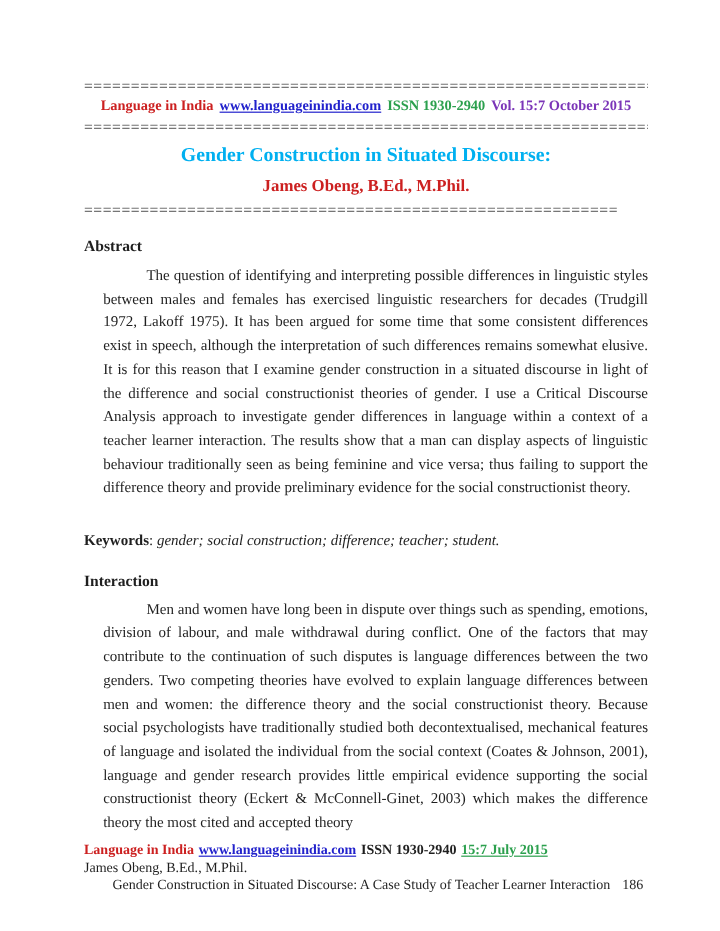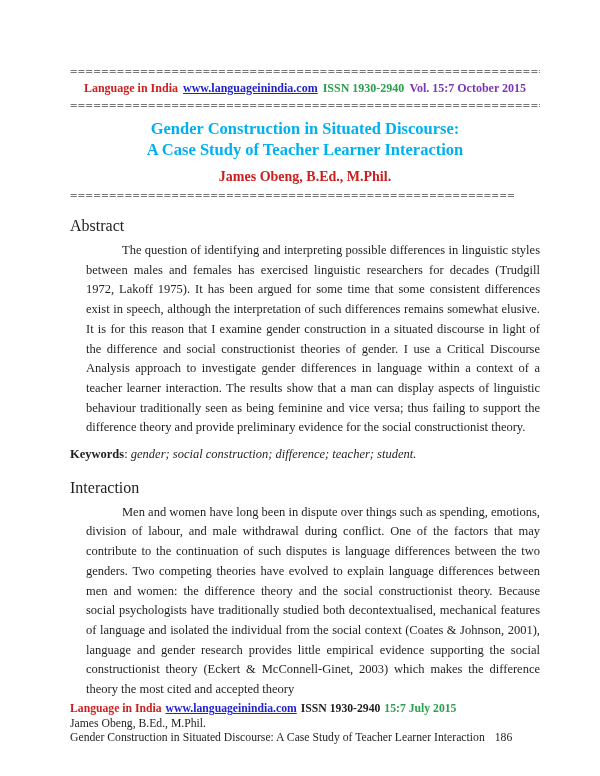--- a/index.html
+++ b/index.html
@@ -52,58 +52,58 @@
     margin-top: 9px;
     text-align: center;
     color: var(--journal_red, #cc2020);
     font-weight: bold;
     font-size: 14px;
     line-height: 16px;
   }
   .sep-after-author { margin-top: 3px; }
   .section-heading {
     margin: 14px 0 0 0;
-    font-size: 16px;
-    font-weight: normal;
+    font-size: 13px;
+    font-weight: bold;
     line-height: 17px;
   }
   .para {
     margin: 7px 0 0 16px;
     font-size: 12.5px;
     line-height: 19.7px;
     text-align: justify;
     text-indent: 36px;
   }
   .keywords-line {
-    margin-top: 7px;
+    margin-top: 24px;
     font-size: 12.5px;
     line-height: 19.7px;
   }
   .keywords-label { font-weight: bold; }
   .keywords-value { font-style: italic; }
   .footer {
     margin-top: auto;
     font-size: 11.7px;
     line-height: 14.6px;
   }
   .footer-line1 {
     display: flex;
     align-items: baseline;
     gap: 4px;
     font-weight: bold;
     white-space: nowrap;
   }
   .footer-name { color: var(--journal_red, #cc2020); }
   .footer-url  { color: var(--link_blue, #2222cc); text-decoration: underline; cursor: pointer; }
   .footer-issn { color: var(--text_black, #1f1f1f); }
-  .footer-vol  { color: var(--issn_green, #2ca04e); }
+  .footer-vol  { color: var(--issn_green, #2ca04e); text-decoration: underline; }
   .footer-line2 { font-weight: normal; }
   .footer-line3 {
     display: flex;
-    justify-content: flex-start;
+    justify-content: flex-end;
     align-items: baseline;
     gap: 10px;
     white-space: nowrap;
     padding-right: 4px;
   }
 </style>
 </head>
 <body>
 
 <div class="page">
@@ -114,21 +114,20 @@
     <span class="journal-name">Language in India</span>
     <span class="journal-url">www.languageinindia.com</span>
     <span class="journal-issn">ISSN 1930-2940</span>
     <span class="journal-vol">Vol. 15:7 October 2015</span>
   </div>
 
   <div class="sep">==============================================================</div>
 
   <div class="title-block">
     <div class="title-line">Gender Construction in Situated Discourse:</div>
-    <div class="title-line">A Case Study of Teacher Learner Interaction</div>
   </div>
 
   <div class="author-line">James Obeng, B.Ed., M.Phil.</div>
 
   <div class="sep sep-after-author">=========================================================</div>
 
   <h2 class="section-heading">Abstract</h2>
 
   <p class="para">The question of identifying and interpreting possible differences in linguistic styles between males and females has exercised linguistic researchers for decades (Trudgill 1972, Lakoff 1975). It has been argued for some time that some consistent differences exist in speech, although the interpretation of such differences remains somewhat elusive. It is for this reason that I examine gender construction in a situated discourse in light of the difference and social constructionist theories of gender. I use a Critical Discourse Analysis approach to investigate gender differences in language within a context of a teacher learner interaction. The results show that a man can display aspects of linguistic behaviour traditionally seen as being feminine and vice versa; thus failing to support the difference theory and provide preliminary evidence for the social constructionist theory.</p>
 

